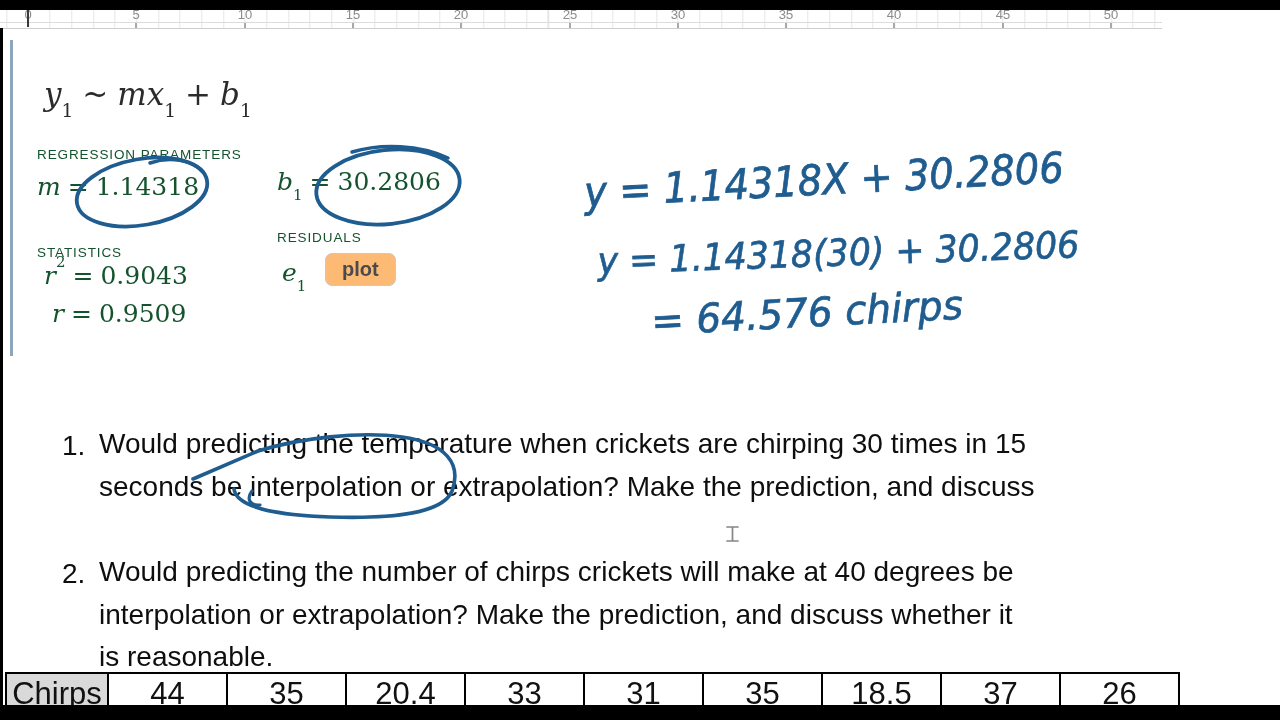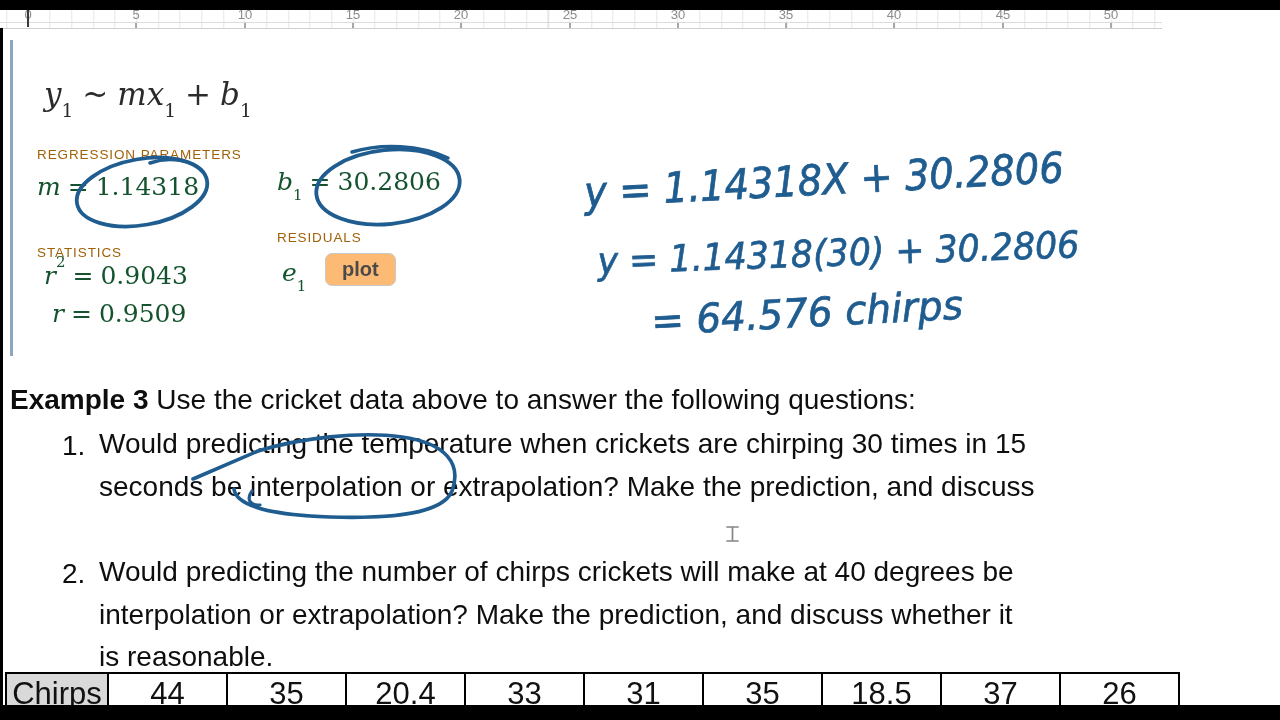--- a/index.html
+++ b/index.html
@@ -22,21 +22,21 @@
   .zero-tick{position:absolute;left:27px;top:0;width:2px;height:17px;background:#3a3a3a;}
 
   
   .d-divider{position:absolute;left:10px;top:40px;width:2.5px;height:316px;background:#8ca7bd;}
   .d-eq{position:absolute;left:44px;top:76px;font-family:"DejaVu Serif",serif;font-size:31px;color:#2b2b2b;}
   .d-eq i{font-style:italic;}
   .d-eq .rel{margin:0 9px;color:#2b2b2b;}
   .d-eq .op{margin:0 9px;}
   sub.d{font-size:0.6em;position:relative;bottom:-0.25em;}
   sup.d{font-size:0.6em;position:relative;top:-0.55em;}
-  .d-label{position:absolute;font-size:13.5px;letter-spacing:0.9px;color:#a16207;font-family:"Liberation Sans",sans-serif;}
+  .d-label{position:absolute;font-size:13.5px;letter-spacing:0.9px;color:#14532d;font-family:"Liberation Sans",sans-serif;}
   .d-math{position:absolute;font-family:"DejaVu Serif",serif;font-size:25px;color:#14532d;}
   .d-math i{font-style:italic;}
   .d-math .gap{margin:0 7px;}
   .plot-btn{position:absolute;left:325px;top:253px;padding:4px 16px;font-family:"Liberation Sans",sans-serif;
             font-size:20px;font-weight:bold;color:#4a4a4a;background:#fdba74;border:1.5px solid #c9c9c9;
             border-radius:7px;cursor:pointer;}
 
   
   .ws{position:absolute;color:#0e0e0e;font-size:28px;line-height:1;white-space:nowrap;}
   .ws b{font-weight:bold;}
@@ -116,23 +116,20 @@
     <div class="d-math" style="left:52px;top:299px">
       <i>r</i><span class="gap">=</span><span>0.9509</span>
     </div>
 
     <div class="d-math" style="left:282px;top:258px">
       <i>e</i><sub class="d">1</sub>
     </div>
     <button class="plot-btn">plot</button>
   </div>
 
-  <div class="ws" style="left:10px;top:386px">
-    <b>Example 3</b><span class="rest"> Use the cricket data above to answer the following questions:</span>
-  </div>
 
   <span class="num" style="left:62px;top:430px">1.</span>
   <div class="ws" style="left:99px;top:430px">Would predicting the temperature when crickets are chirping 30 times in 15</div>
   <div class="ws" style="left:99px;top:473px">seconds be interpolation or extrapolation? Make the prediction, and discuss</div>
 
   <span class="num" style="left:62px;top:558px">2.</span>
   <div class="ws" style="left:99px;top:558px">Would predicting the number of chirps crickets will make at 40 degrees be</div>
   <div class="ws" style="left:99px;top:643px">is reasonable.</div>
   <div class="ws" style="left:99px;top:601px">interpolation or extrapolation? Make the prediction, and discuss whether it</div>
 

